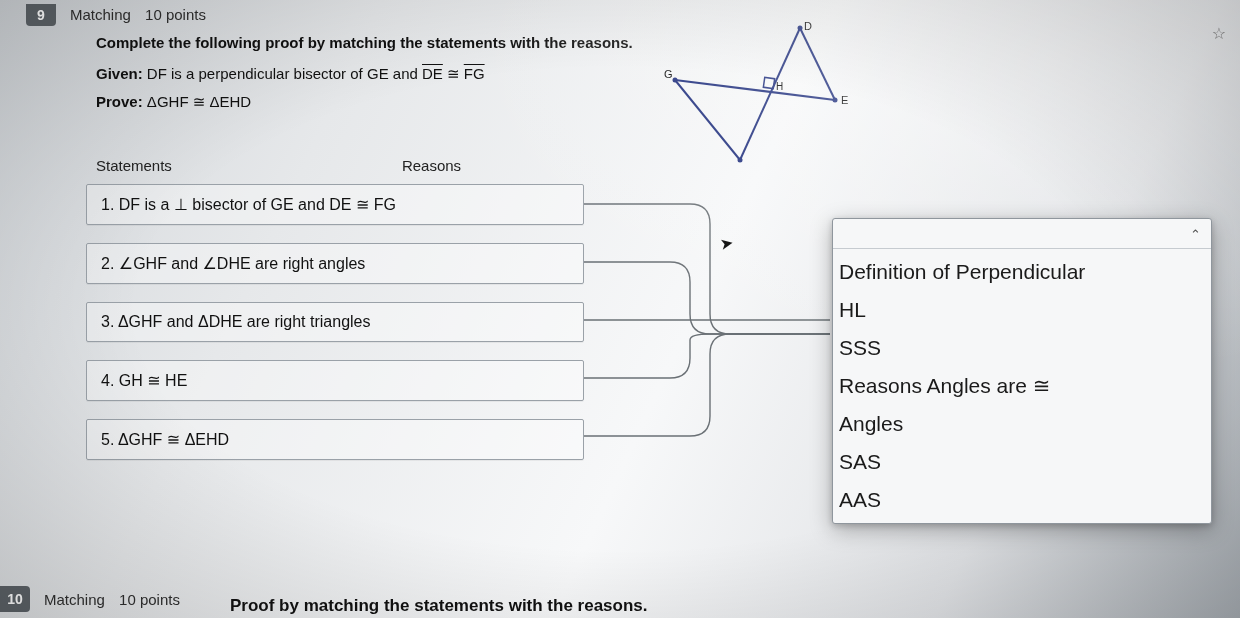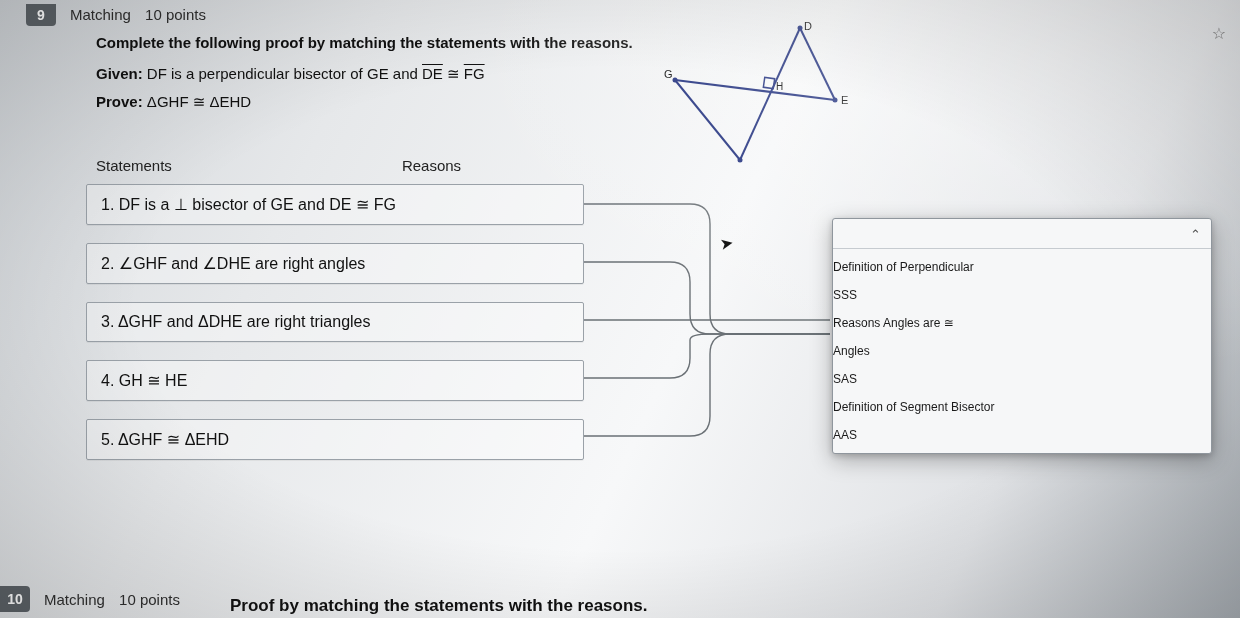--- a/index.html
+++ b/index.html
@@ -67,21 +67,21 @@
   }
   .dropdown-selected {
     height: 30px; border-bottom: 1px solid #c6cbd0;
     position: relative;
   }
   .dropdown-caret {
     position: absolute; right: 10px; top: 8px; font-size: 13px; color: #555;
   }
   .dropdown-list { padding: 4px 0; }
   .dropdown-item {
-    padding: 7px 0; font-size: 12px; color: #1a1a1a;
+    padding: 7px 6px; font-size: 21px; color: #1a1a1a;
   }
   .star-icon {
     position: absolute; right: 14px; top: 24px; color: #444; font-size: 16px;
   }
   .cursor {
     position: absolute; left: 720px; top: 234px; font-size: 16px; color: #000;
     transform: rotate(-10deg);
   }
   .q10-row {
     position: absolute; left: 0; bottom: 6px; display: flex; align-items: flex-end; gap: 14px;
@@ -164,25 +164,25 @@
 </div>
 
 <span class="cursor">➤</span>
 
 <div class="dropdown-panel">
   <div class="dropdown-selected">
     <span class="dropdown-caret">⌃</span>
   </div>
   <div class="dropdown-list">
     <div class="dropdown-item">Definition of Perpendicular</div>
+    <div class="dropdown-item">HL</div>
     <div class="dropdown-item">SSS</div>
     <div class="dropdown-item">Reasons Angles are ≅</div>
     <div class="dropdown-item">Angles</div>
     <div class="dropdown-item">SAS</div>
-    <div class="dropdown-item">Definition of Segment Bisector</div>
     <div class="dropdown-item">AAS</div>
   </div>
 </div>
 
 <div class="q10-row">
   <div class="q10-num">10</div>
   <div class="q10-meta">
     <span class="type">Matching</span>
     <span>10 points</span>
   </div>

